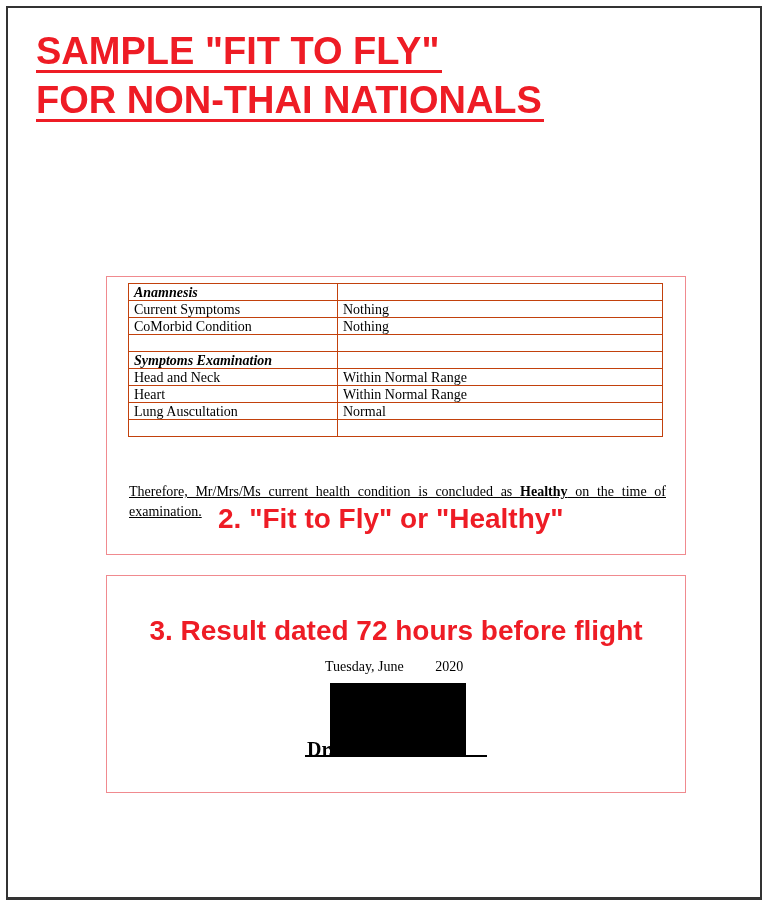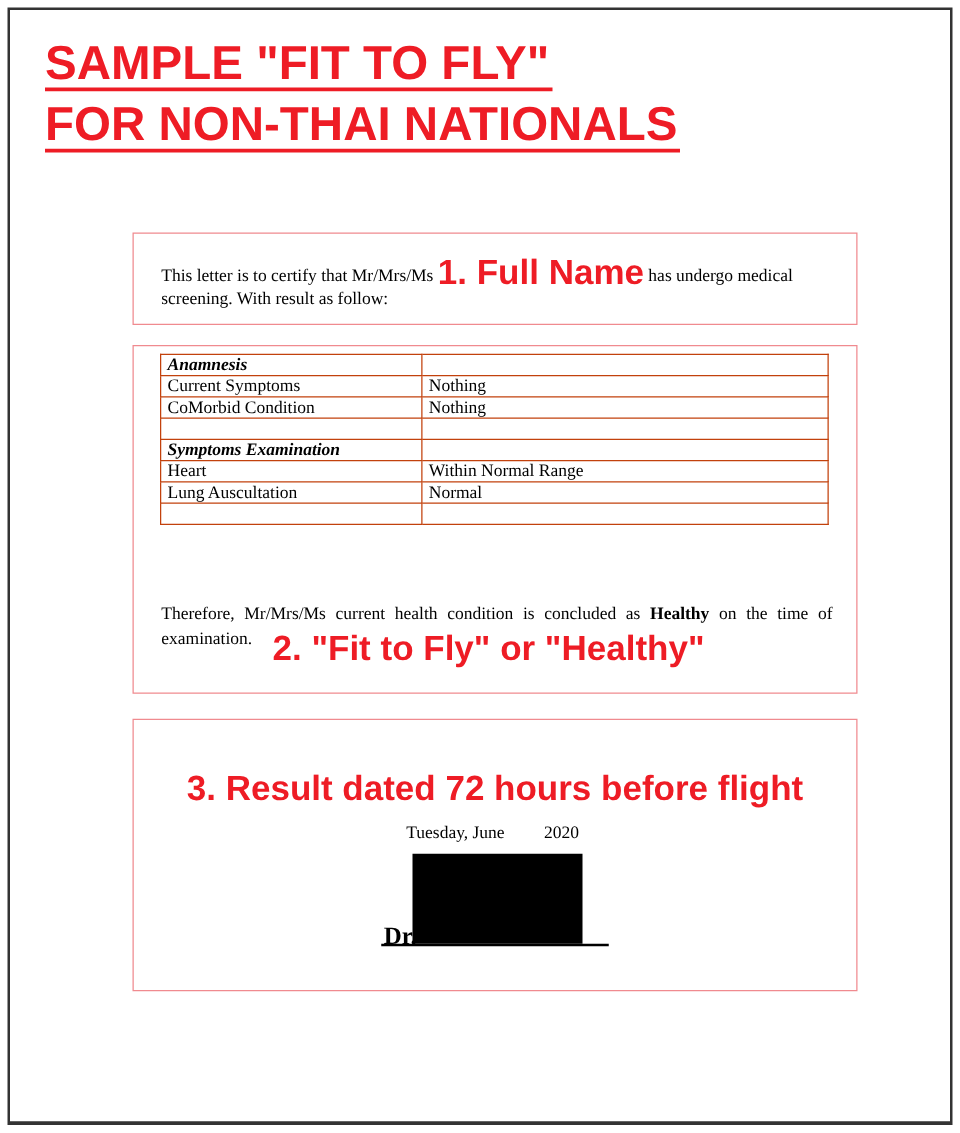--- a/index.html
+++ b/index.html
@@ -43,21 +43,21 @@
     }
     table.med td {
       border: 1px solid #c2410c; height: 17px; line-height: 15px; padding: 0 5px;
       vertical-align: middle;
     }
     table.med td.c1 { width: 209px; }
     table.med td.hdr { font-weight: bold; font-style: italic; }
 
     .conclusion {
       position: absolute; left: 22px; top: 205px; width: 537px;
-      font-size: 14px; line-height: 20px; text-align: justify;
+      font-size: 14px; line-height: 20px; text-align: justify; text-decoration: underline;
     }
     .conclusion b { font-weight: bold; }
     .fit {
       position: absolute; left: 111px; top: 225px;
       font-size: 28px; line-height: 34px;
     }
 
     .result72 {
       position: absolute; left: 0; top: 22px; width: 100%; text-align: center;
       font-size: 28px; line-height: 34px; margin-top: 16px;
@@ -83,25 +83,20 @@
 </head>
 <body>
 
 <div class="page">
 
   <div class="title">
     <span class="line line1">SAMPLE "FIT TO FLY"</span><br>
     <span class="line line2">FOR NON-THAI NATIONALS</span>
   </div>
 
-  <div class="box box1">
-    <div class="cert-text">
-      <span>This letter is to certify that Mr/Mrs/Ms </span><span class="red-big fullname">1. Full Name</span><span> has undergo medical screening. With result as follow:</span>
-    </div>
-  </div>
 
   <div class="box box2">
     <table class="med">
       <tbody>
         <tr>
           <td class="c1 hdr">Anamnesis</td>
           <td></td>
         </tr>
         <tr>
           <td class="c1">Current Symptoms</td>
@@ -111,20 +106,24 @@
           <td class="c1">CoMorbid Condition</td>
           <td>Nothing</td>
         </tr>
         <tr>
           <td class="c1"></td>
           <td></td>
         </tr>
         <tr>
           <td class="c1 hdr">Symptoms Examination</td>
           <td></td>
+        </tr>
+        <tr>
+          <td class="c1">Head and Neck</td>
+          <td>Within Normal Range</td>
         </tr>
         <tr>
           <td class="c1">Heart</td>
           <td>Within Normal Range</td>
         </tr>
         <tr>
           <td class="c1">Lung Auscultation</td>
           <td>Normal</td>
         </tr>
         <tr>

